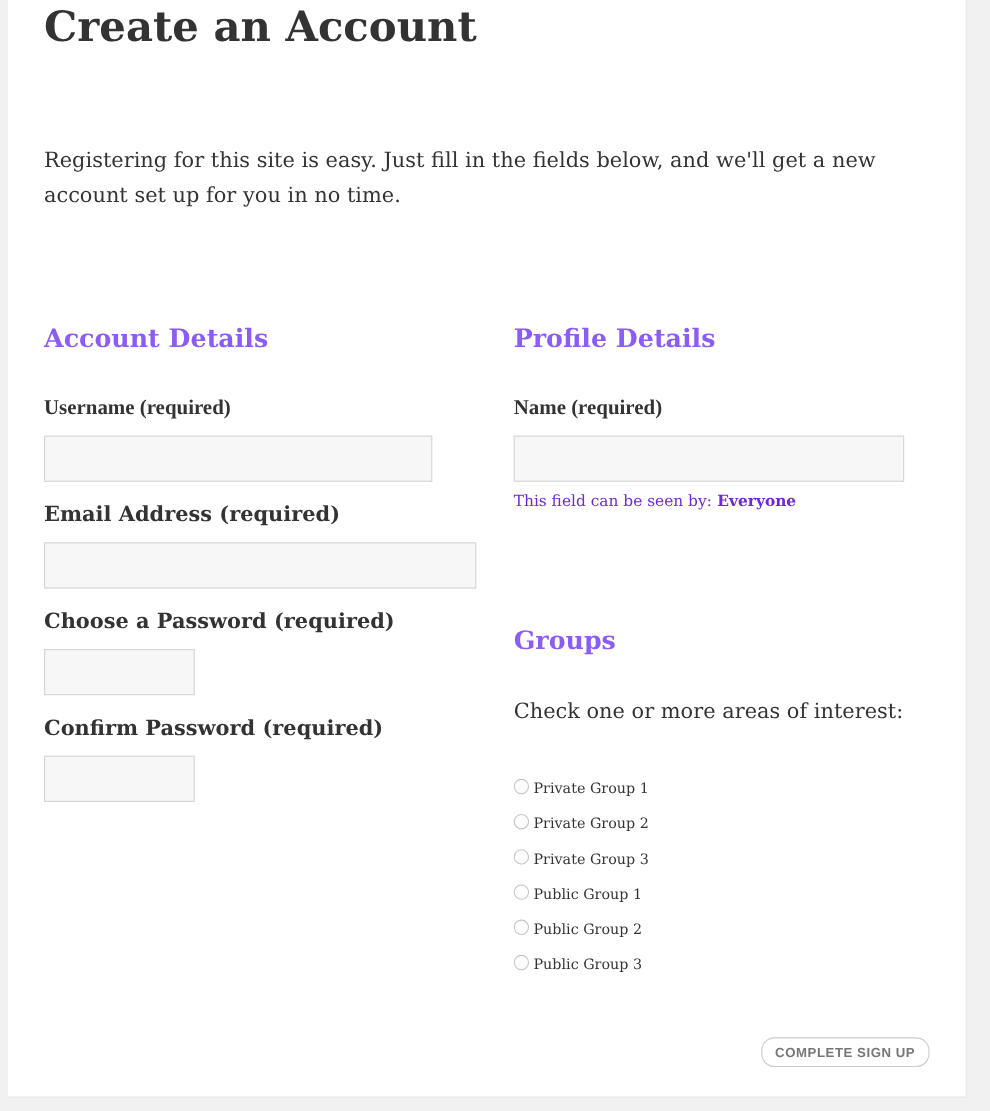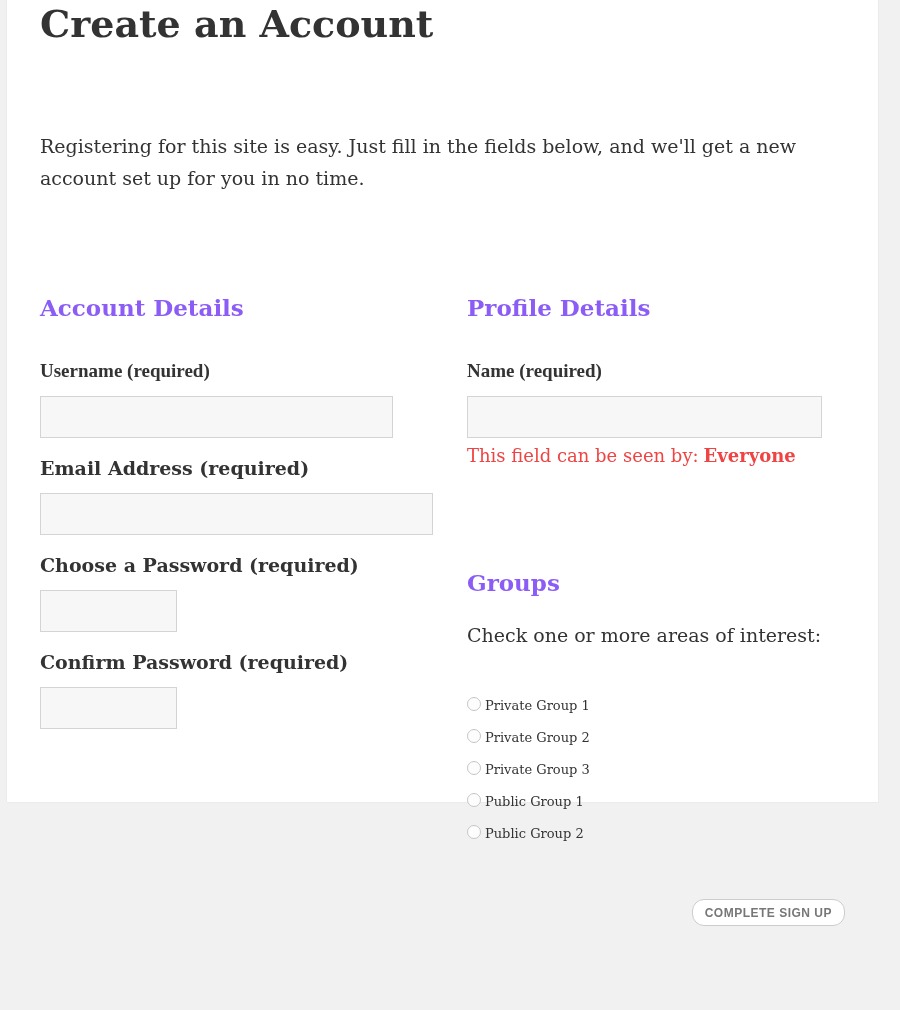--- a/index.html
+++ b/index.html
@@ -11,21 +11,21 @@
     height: 1010px;
     background: #f1f1f1;
     font-family: "DejaVu Serif", "Liberation Serif", serif;
     color: #333;
     overflow: hidden;
   }
   .content-card {
     box-sizing: border-box;
     margin-left: 7px;
     width: 871px;
-    height: 802px;
+    height: 997px;
     background: #fff;
     padding: 0 33px;
     box-shadow: 0 0 1px rgba(0,0,0,0.15);
   }
   .page-title {
     margin: 0;
     padding-top: 2px;
     font-size: 38px;
     line-height: 44px;
     font-weight: 700;
@@ -71,29 +71,29 @@
     font-size: 17px;
     color: #333;
     outline: none;
   }
   .w-username { width: 353px; }
   .w-email    { width: 393px; }
   .w-password { width: 137px; }
   .w-name     { width: 355px; }
   .visibility-note {
     margin-top: 5px;
-    font-size: 18px;
+    font-size: 14px;
     line-height: 26px;
-    color: #ef4444;
+    color: #6d28d9;
   }
   .visibility-note b { margin-left: 5px; font-weight: 700; }
   .groups-heading { margin-top: 100px; }
   .group-prompt {
     display: block;
-    margin: 26px 0 0 0;
+    margin: 38px 0 0 0;
     font-size: 19px;
     line-height: 24px;
     font-weight: 400;
   }
   .group-list {
     list-style: none;
     margin: 43px 0 0 0;
     padding: 0;
   }
   .group-list li {
@@ -184,20 +184,23 @@
         </li>
         <li>
           <span class="radio-circle"></span><span>Private Group 3</span>
         </li>
         <li>
           <span class="radio-circle"></span><span>Public Group 1</span>
         </li>
         <li>
           <span class="radio-circle"></span><span>Public Group 2</span>
         </li>
+        <li>
+          <span class="radio-circle"></span><span>Public Group 3</span>
+        </li>
       </ul>
     </div>
 
   </div>
 
   <div class="submit-row">
     <button class="submit-button">COMPLETE SIGN UP</button>
   </div>
 
 </div>

